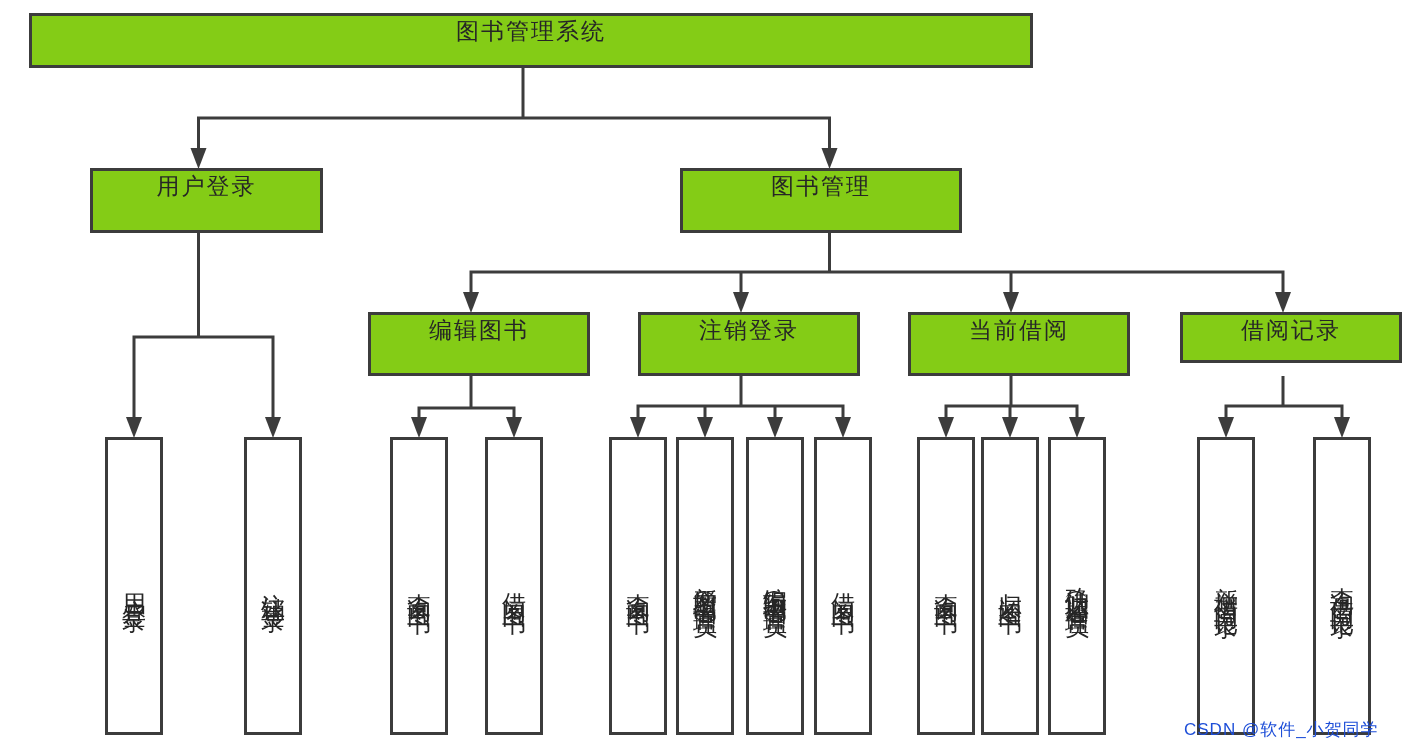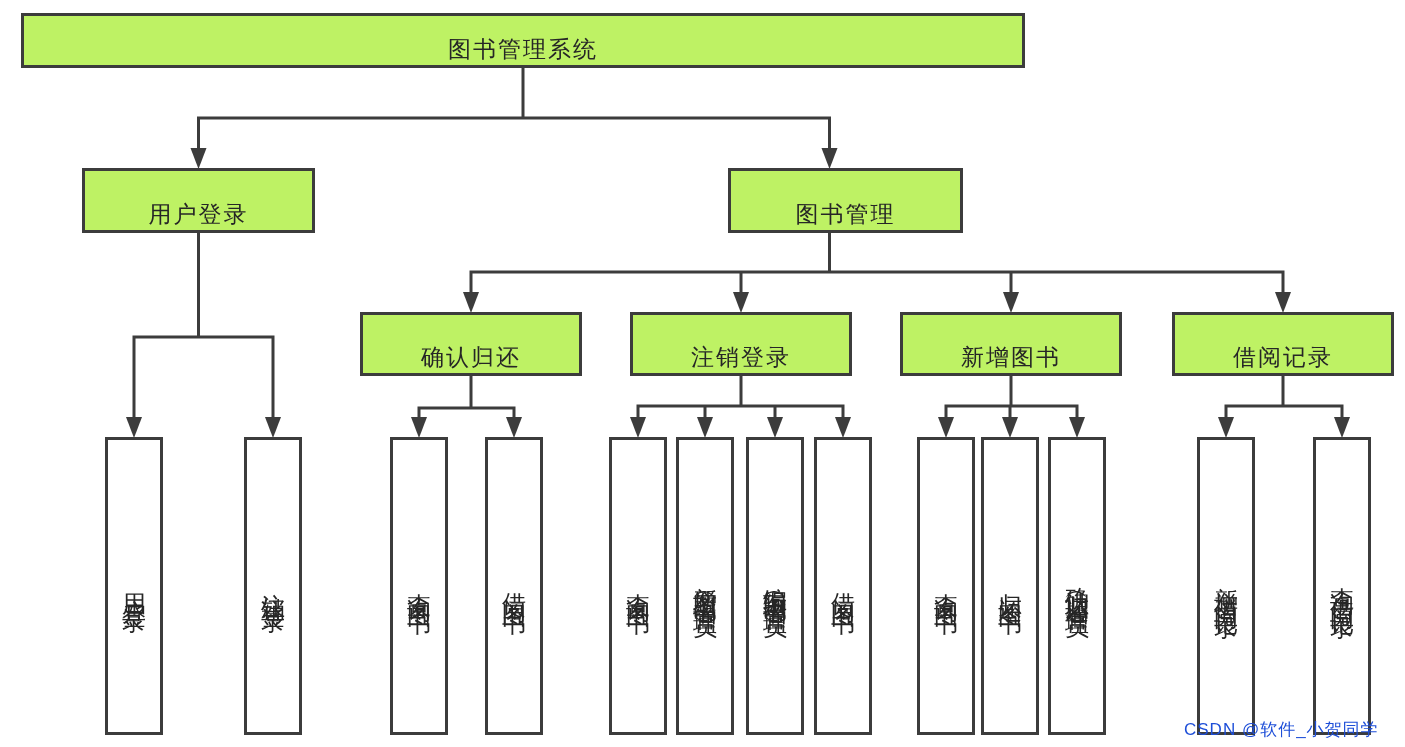--- a/index.html
+++ b/index.html
@@ -17,29 +17,30 @@
   }
   .wires {
     position: absolute;
     left: 0;
     top: 0;
     z-index: 0;
   }
   .hnode {
     position: absolute;
     box-sizing: border-box;
-    background: #bef264;
+    background: #84cc16;
     border: 3px solid #3c3c3c;
     display: flex;
-    align-items: flex-end;
+    align-items: flex-start;
     justify-content: center;
     font-size: 23px;
     color: #262626;
     letter-spacing: 2px;
     z-index: 1;
+    margin-left: 8px;
   }
   .vnode {
     position: absolute;
     box-sizing: border-box;
     background: #ffffff;
     border: 3px solid #3c3c3c;
     display: flex;
     align-items: center;
     justify-content: center;
     z-index: 1;
@@ -116,34 +117,34 @@
     </g>
   </svg>
 
   <div class="hnode" style="left:21px; top:13px; width:1004px; height:55px;">
     <span>图书管理系统</span>
   </div>
 
   <div class="hnode" style="left:82px; top:168px; width:233px; height:65px;">
     <span>用户登录</span>
   </div>
-  <div class="hnode" style="left:728px; top:168px; width:235px; height:65px;">
+  <div class="hnode" style="left:672px; top:168px; width:282px; height:65px;">
     <span>图书管理</span>
   </div>
 
   <div class="hnode" style="left:360px; top:312px; width:222px; height:64px;">
-    <span>确认归还</span>
+    <span>编辑图书</span>
   </div>
   <div class="hnode" style="left:630px; top:312px; width:222px; height:64px;">
     <span>注销登录</span>
   </div>
   <div class="hnode" style="left:900px; top:312px; width:222px; height:64px;">
-    <span>新增图书</span>
+    <span>当前借阅</span>
   </div>
-  <div class="hnode" style="left:1172px; top:312px; width:222px; height:64px;">
+  <div class="hnode" style="left:1172px; top:312px; width:222px; height:51px;">
     <span>借阅记录</span>
   </div>
 
   <div class="vnode" style="left:105px; top:437px; width:58px; height:298px;">
     <span class="vtext">用户登录</span>
   </div>
   <div class="vnode" style="left:244px; top:437px; width:58px; height:298px;">
     <span class="vtext">注销登录</span>
   </div>
 

